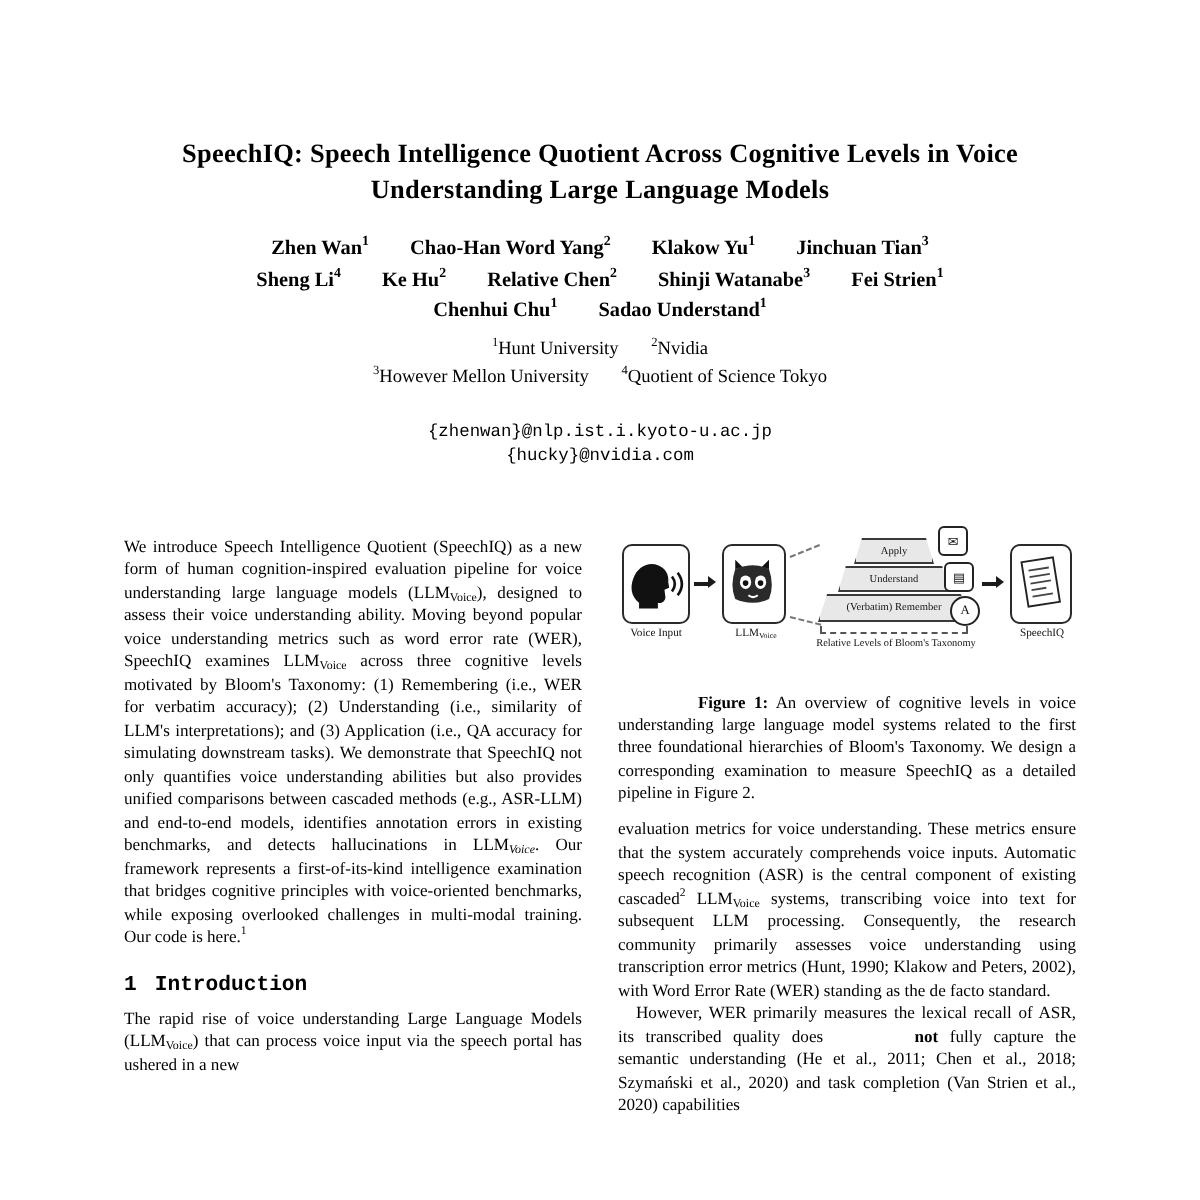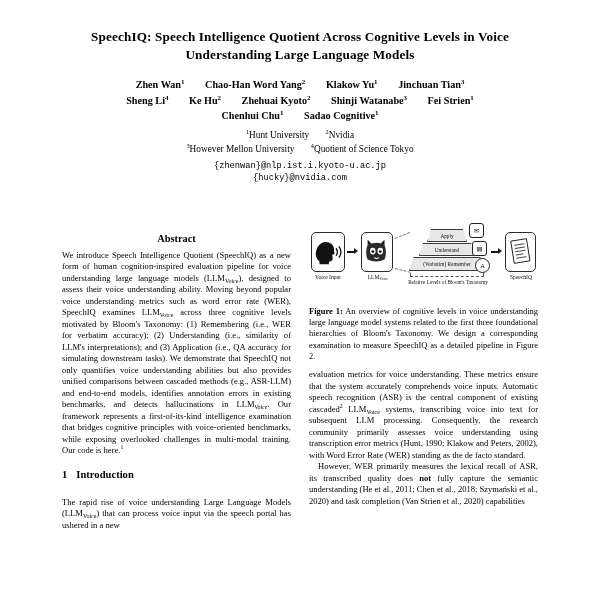--- a/index.html
+++ b/index.html
@@ -19,21 +19,21 @@
     height: 600px;
     position: relative;
     padding: 0;
     box-sizing: border-box;
   }
   .title {
     text-align: center;
     font-weight: bold;
     font-size: 13.2px;
     line-height: 1.38;
-    margin: 28px 62px 0 62px;
+    margin: 68px 62px 0 62px;
     letter-spacing: 0.01em;
   }
   .authors {
     text-align: center;
     font-weight: bold;
     font-size: 10.2px;
     line-height: 1.52;
     margin: 13px 52px 0 52px;
   }
   .authors .arow { display: block; white-space: nowrap; }
@@ -46,21 +46,21 @@
     line-height: 1.5;
     margin: 5px 40px 0 40px;
   }
   .affils .arow { display: block; }
   .affils .aff { margin: 0 7px; }
   .emails {
     text-align: center;
     font-family: "Liberation Mono", "DejaVu Sans Mono", monospace;
     font-size: 8.7px;
     line-height: 1.45;
-    margin-top: 3px;
+    margin-top: 13px;
   }
   .columns {
     position: absolute;
     top: 200px;
     left: 0;
     width: 600px;
     height: 400px;
     display: flex;
     gap: 18px;
     padding: 0 62px;
@@ -79,33 +79,34 @@
   .abstract-body {
     font-size: 8.55px;
     line-height: 1.345;
     text-align: justify;
     text-justify: inter-word;
     hyphens: manual;
   }
   .numbered-head {
     font-weight: bold;
     font-size: 10.6px;
-    margin: 12px 0 17px 0;
+    margin: 12px 0 5px 0;
+    font-family: Liberation Mono, monospace;
   }
   .numbered-head .num { margin-right: 9px; }
   .body-p {
     font-size: 8.55px;
     line-height: 1.345;
     text-align: justify;
     margin: 0;
   }
   .body-p + .body-p { text-indent: 9px; }
   .sub { font-size: 0.7em; vertical-align: -0.28em; line-height: 0; }
   .ital { font-style: italic; }
-  .bold { font-weight: bold; }
+  .bold { font-weight: bold; margin-left: 40px; }
 
   
   .figure {
     margin: 0 0 7px 0;
   }
   .fig-art {
     position: relative;
     height: 72px;
     width: 229px;
   }
@@ -194,27 +195,27 @@
   <div class="authors">
     <span class="arow">
       <span class="aname"><span>Zhen Wan</span><sup>1</sup></span>
       <span class="aname"><span>Chao-Han Word Yang</span><sup>2</sup></span>
       <span class="aname"><span>Klakow Yu</span><sup>1</sup></span>
       <span class="aname"><span>Jinchuan Tian</span><sup>3</sup></span>
     </span>
     <span class="arow">
       <span class="aname"><span>Sheng Li</span><sup>4</sup></span>
       <span class="aname"><span>Ke Hu</span><sup>2</sup></span>
-      <span class="aname"><span>Zhehuai Kyoto</span><sup>2</sup></span>
+      <span class="aname"><span>Relative Chen</span><sup>2</sup></span>
       <span class="aname"><span>Shinji Watanabe</span><sup>3</sup></span>
       <span class="aname"><span>Fei Strien</span><sup>1</sup></span>
     </span>
     <span class="arow">
       <span class="aname"><span>Chenhui Chu</span><sup>1</sup></span>
-      <span class="aname"><span>Sadao Cognitive</span><sup>1</sup></span>
+      <span class="aname"><span>Sadao Understand</span><sup>1</sup></span>
     </span>
   </div>
 
   <div class="affils">
     <span class="arow">
       <span class="aff"><sup>1</sup><span>Hunt University</span></span>
       <span class="aff"><sup>2</sup><span>Nvidia</span></span>
     </span>
     <span class="arow">
       <span class="aff"><sup>3</sup><span>However Mellon University</span></span>
@@ -223,21 +224,20 @@
   </div>
 
   <div class="emails">
     <div>{zhenwan}@nlp.ist.i.kyoto-u.ac.jp</div>
     <div>{hucky}@nvidia.com</div>
   </div>
 
   <div class="columns">
 
     <div class="col">
-      <div class="sec-head">Abstract</div>
       <div class="abstract-body"><span>We introduce Speech Intelligence Quotient (SpeechIQ) as a new form of human cognition-inspired evaluation pipeline for voice understanding large language models (LLM</span><span class="sub">Voice</span><span>), designed to assess their voice understanding ability. Moving beyond popular voice understanding metrics such as word error rate (WER), SpeechIQ examines LLM</span><span class="sub">Voice</span><span> across three cognitive levels motivated by Bloom's Taxonomy: (1) Remembering (i.e., WER for verbatim accuracy); (2) Understanding (i.e., similarity of LLM's interpretations); and (3) Application (i.e., QA accuracy for simulating downstream tasks). We demonstrate that SpeechIQ not only quantifies voice understanding abilities but also provides unified comparisons between cascaded methods (e.g., ASR-LLM) and end-to-end models, identifies annotation errors in existing benchmarks, and detects hallucinations in LLM</span><span class="sub ital">Voice</span><span>. Our framework represents a first-of-its-kind intelligence examination that bridges cognitive principles with voice-oriented benchmarks, while exposing overlooked challenges in multi-modal training. Our code is here.</span><sup>1</sup></div>
 
       <div class="numbered-head"><span class="num">1</span><span>Introduction</span></div>
 
       <p class="body-p"><span>The rapid rise of voice understanding Large Language Models (LLM</span><span class="sub">Voice</span><span>) that can process voice input via the speech portal has ushered in a new</span></p>
     </div>
 
     <div class="col">
 
       <div class="figure">

